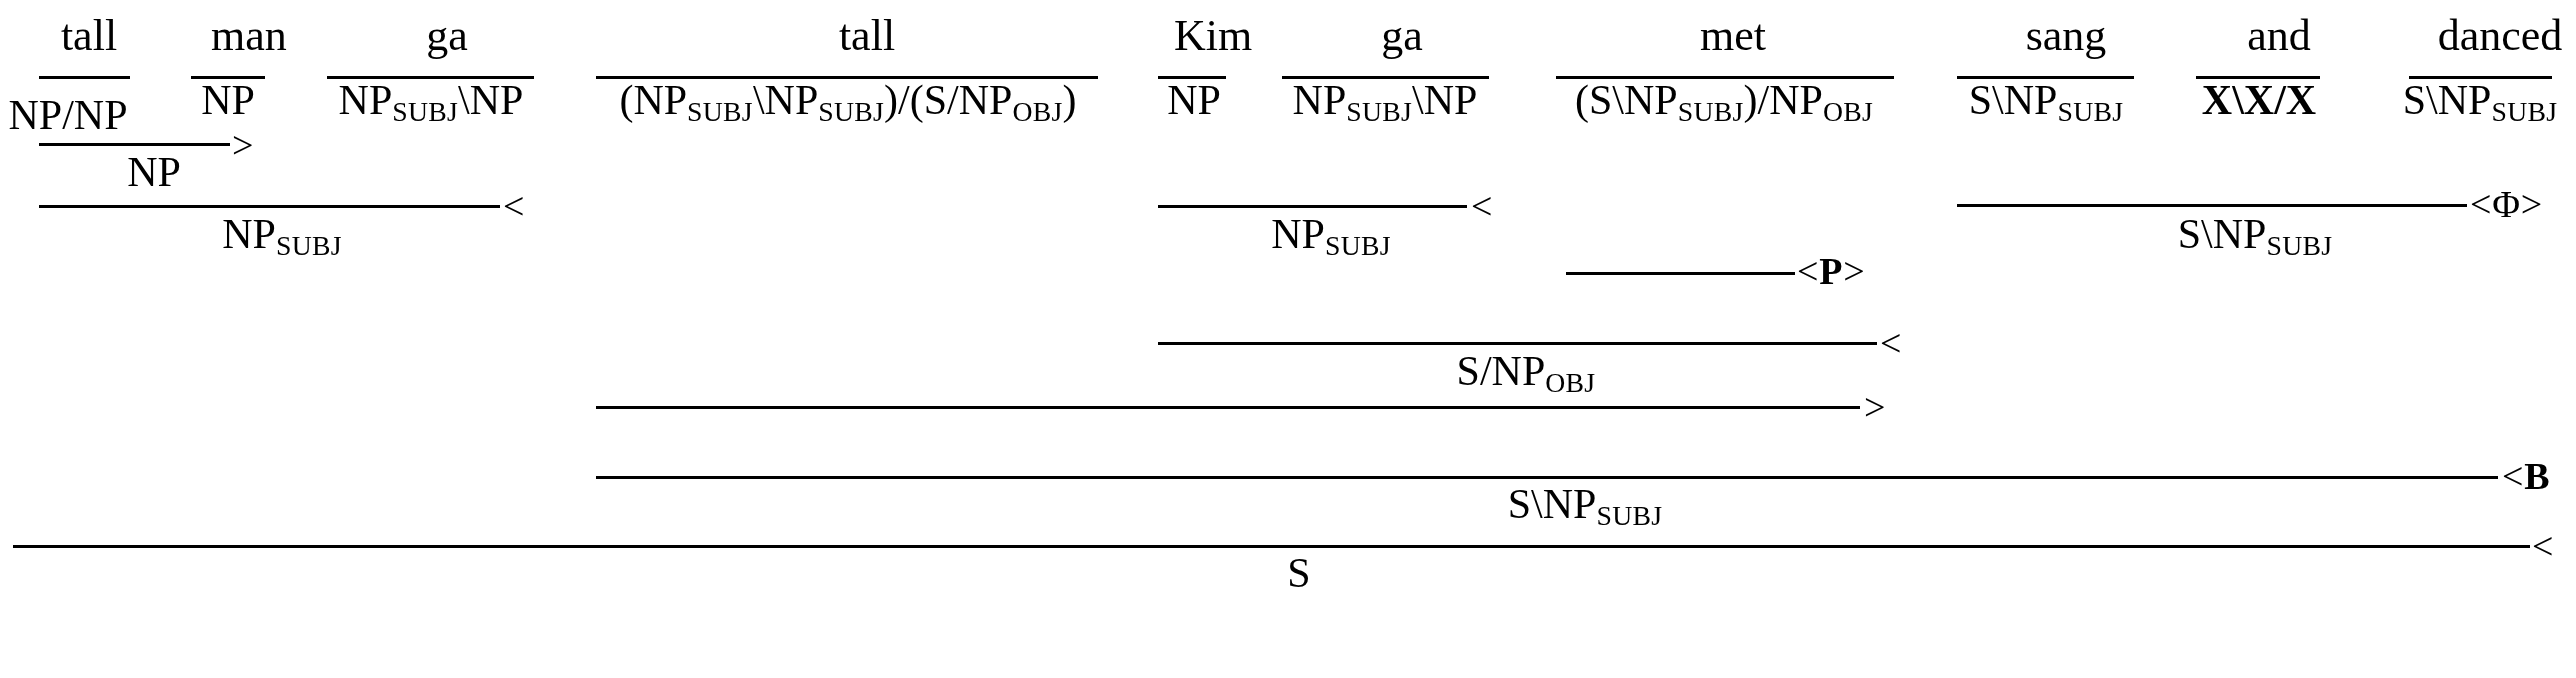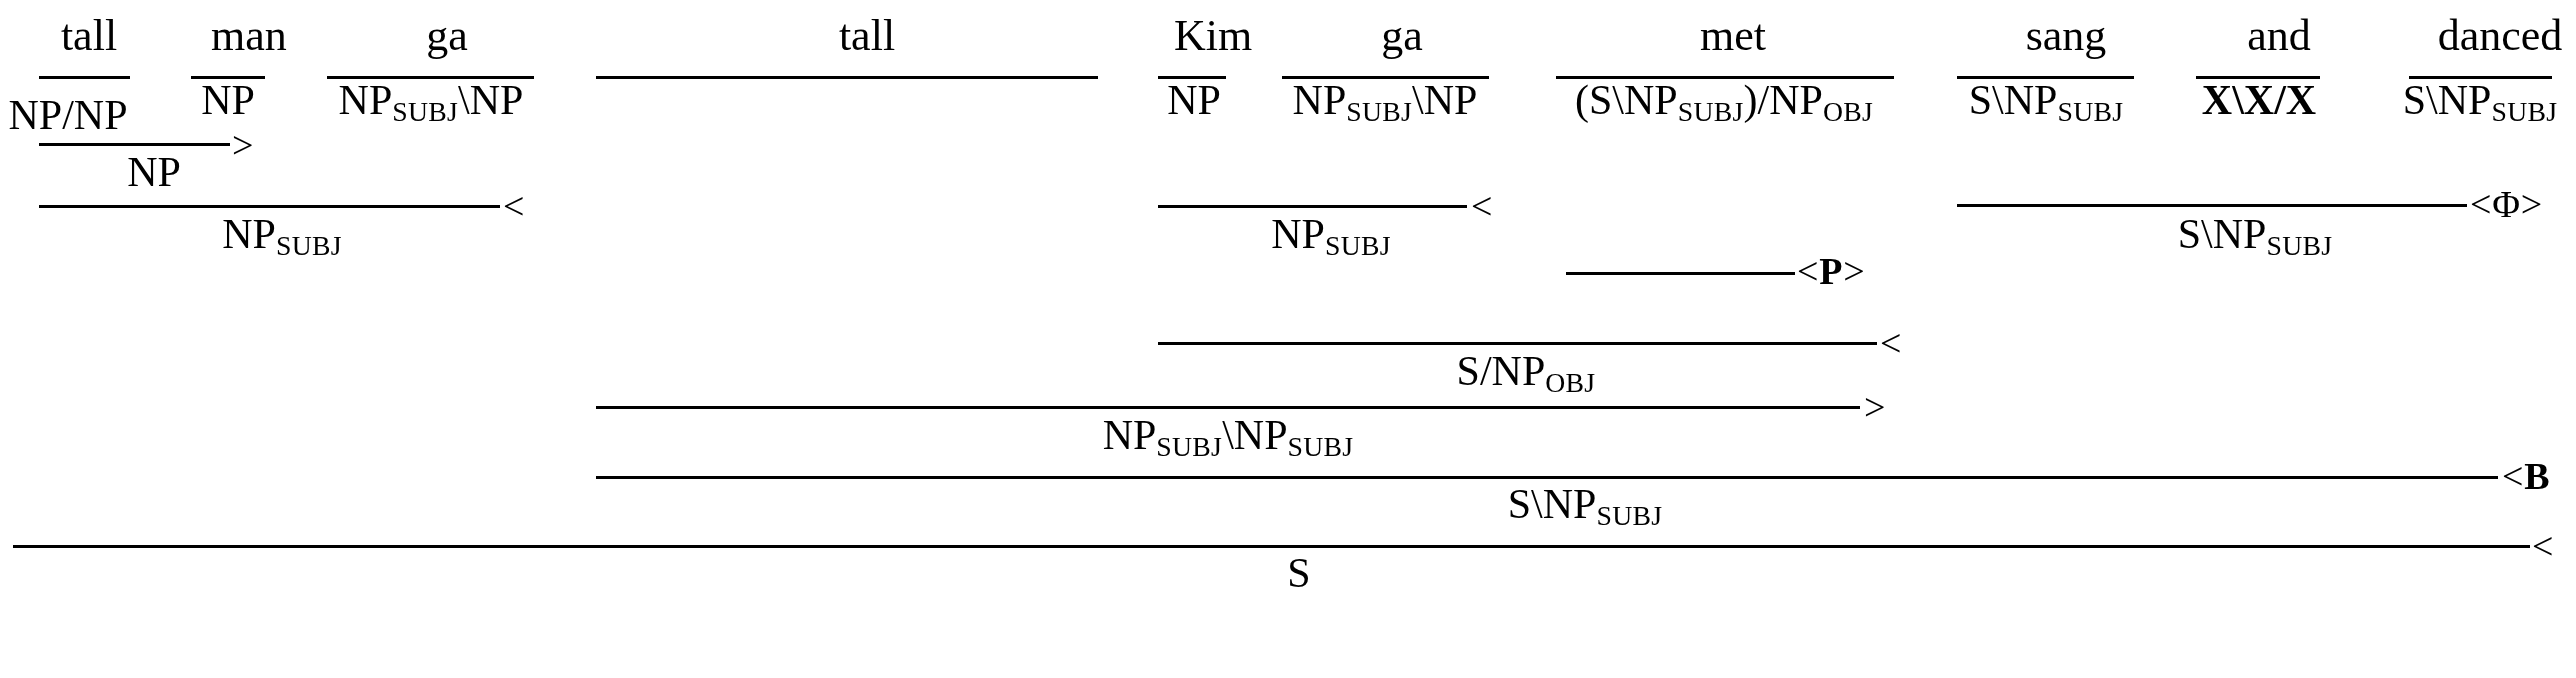--- a/index.html
+++ b/index.html
@@ -74,20 +74,21 @@
   <div class="rule-line" style="left:1158px; top:76px; width:68px;"></div>
   <div class="rule-line" style="left:1282px; top:76px; width:207px;"></div>
   <div class="rule-line" style="left:1556px; top:76px; width:338px;"></div>
   <div class="rule-line" style="left:1957px; top:76px; width:177px;"></div>
   <div class="rule-line" style="left:2196px; top:76px; width:124px;"></div>
   <div class="rule-line" style="left:2409px; top:76px; width:143px;"></div>
 
   <span class="cat" style="left:68px;  top:93px;">NP/NP</span>
   <span class="cat" style="left:228px;  top:78px;">NP</span>
   <span class="cat" style="left:431px;  top:78px;">NP<sub>SUBJ</sub>\NP</span>
+  <span class="cat" style="left:848px; top:78px;">(NP<sub>SUBJ</sub>\NP<sub>SUBJ</sub>)/(S/NP<sub>OBJ</sub>)</span>
   <span class="cat" style="left:1194px; top:78px;">NP</span>
   <span class="cat" style="left:1385px; top:78px;">NP<sub>SUBJ</sub>\NP</span>
   <span class="cat" style="left:1724px; top:78px;">(S\NP<sub>SUBJ</sub>)/NP<sub>OBJ</sub></span>
   <span class="cat" style="left:2046px; top:78px;">S\NP<sub>SUBJ</sub></span>
   <span class="cat" style="left:2259px; top:78px;font-weight:bold;">X\X/X</span>
   <span class="cat" style="left:2480px; top:78px;">S\NP<sub>SUBJ</sub></span>
 
   <div class="rule-line" style="left:39px; top:143px; width:191px;"></div>
   <span class="marker" style="left:232px; top:126px;">&gt;</span>
   <span class="result" style="left:154px; top:150px;">NP</span>
@@ -106,21 +107,20 @@
 
   <div class="rule-line" style="left:1566px; top:272px; width:229px;"></div>
   <span class="marker" style="left:1797px; top:252px;">&lt;<b>P</b>&gt;</span>
 
   <div class="rule-line" style="left:1158px; top:342px; width:719px;"></div>
   <span class="marker" style="left:1880px; top:324px;">&lt;</span>
   <span class="result" style="left:1526px; top:349px;">S/NP<sub>OBJ</sub></span>
 
   <div class="rule-line" style="left:596px; top:406px; width:1264px;"></div>
   <span class="marker" style="left:1864px; top:388px;">&gt;</span>
-  <span class="result" style="left:1228px; top:413px;">NP<sub>SUBJ</sub>\NP<sub>SUBJ</sub></span>
 
   <div class="rule-line" style="left:596px; top:476px; width:1902px;"></div>
   <span class="marker" style="left:2502px; top:457px;">&lt;<b>B</b></span>
   <span class="result" style="left:1585px; top:482px;">S\NP<sub>SUBJ</sub></span>
 
   <div class="rule-line" style="left:13px; top:545px; width:2517px;"></div>
   <span class="marker" style="left:2532px; top:527px;">&lt;</span>
   <span class="result" style="left:1299px; top:551px;">S</span>
 
 </div>

